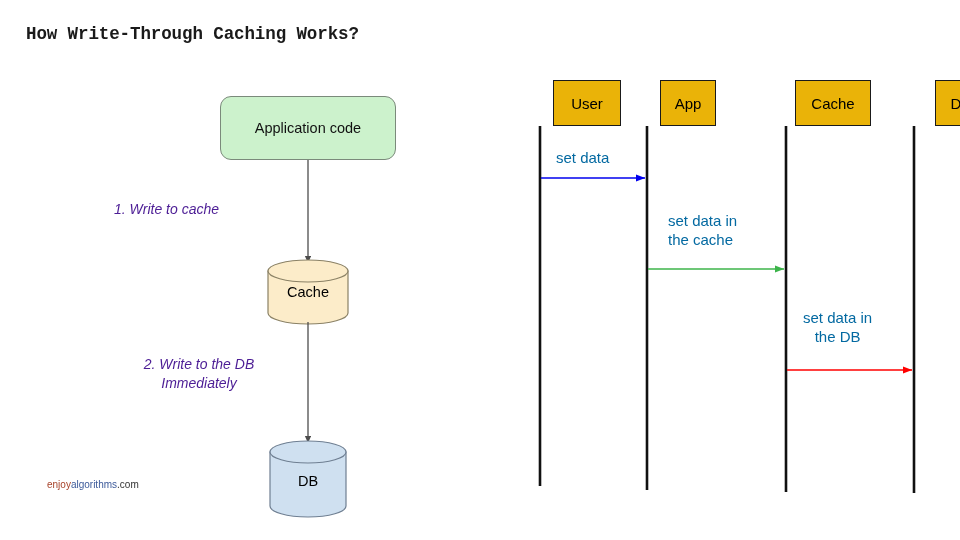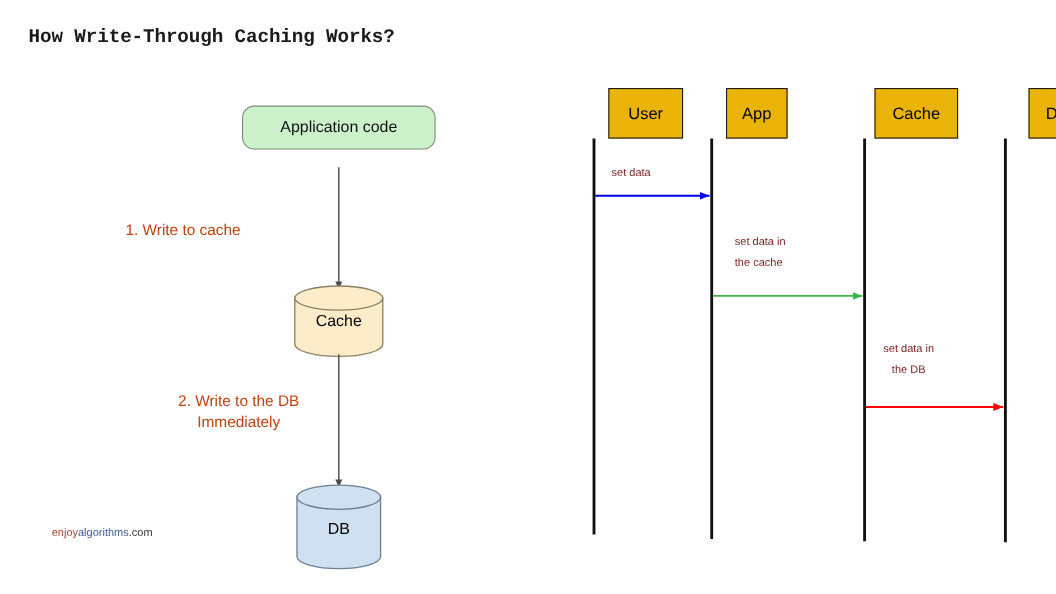--- a/index.html
+++ b/index.html
@@ -34,43 +34,44 @@
     color: #1a1a1a;
     white-space: nowrap;
     font-family: Liberation Mono, monospace;
   }
 
   
   #app-code-box {
     left: 220px;
     top: 96px;
     width: 176px;
-    height: 40px;
+    height: 64px;
     background: #ccf2cc;
     border: 1.2px solid #7b8a7b;
     border-radius: 11px;
     box-sizing: border-box;
     display: flex;
     align-items: center;
     justify-content: center;
   }
   #app-code-box .boxlabel {
     font-size: 14.5px;
     color: #111111;
   }
 
   
   .step-label {
     font-size: 14px;
-    color: #c2410c;
+    color: #4c1d95;
     line-height: 19px;
     white-space: pre-line;
+    font-style: italic;
   }
   #step-1-label { left: 114px; top: 200px; }
-  #step-2-label { left: 131px; top: 355px; text-align: center; width: 172px; }
+  #step-2-label { left: 113px; top: 355px; text-align: center; width: 172px; }
 
   
   #watermark {
     left: 47px;
     top: 479px;
     font-size: 10px;
     white-space: nowrap;
   }
   #wm-enjoy { color: #a8432a; }
   #wm-algorithms { color: #3c5a9a; }
@@ -91,22 +92,22 @@
     font-size: 15px;
     color: #000000;
   }
   #seq-box-user  { left: 506px; top: 80px; width: 68px; }
   #seq-box-app   { left: 613px; top: 80px; width: 56px; }
   #seq-box-cache { left: 748px; top: 80px; width: 76px; }
   #seq-box-db    { left: 888px; top: 80px; width: 52px; }
 
   
   .msg-label {
-    font-size: 10px;
-    color: #7f1d1d;
+    font-size: 15px;
+    color: #0369a1;
     line-height: 19px;
     white-space: pre-line;
   }
   #msg-1-label { left: 556px; top: 148px; }
   #msg-2-label { left: 668px; top: 211px; }
   #msg-3-label { left: 803px; top: 308px; }
 
   svg { overflow: visible; }
 </style>
 </head>

